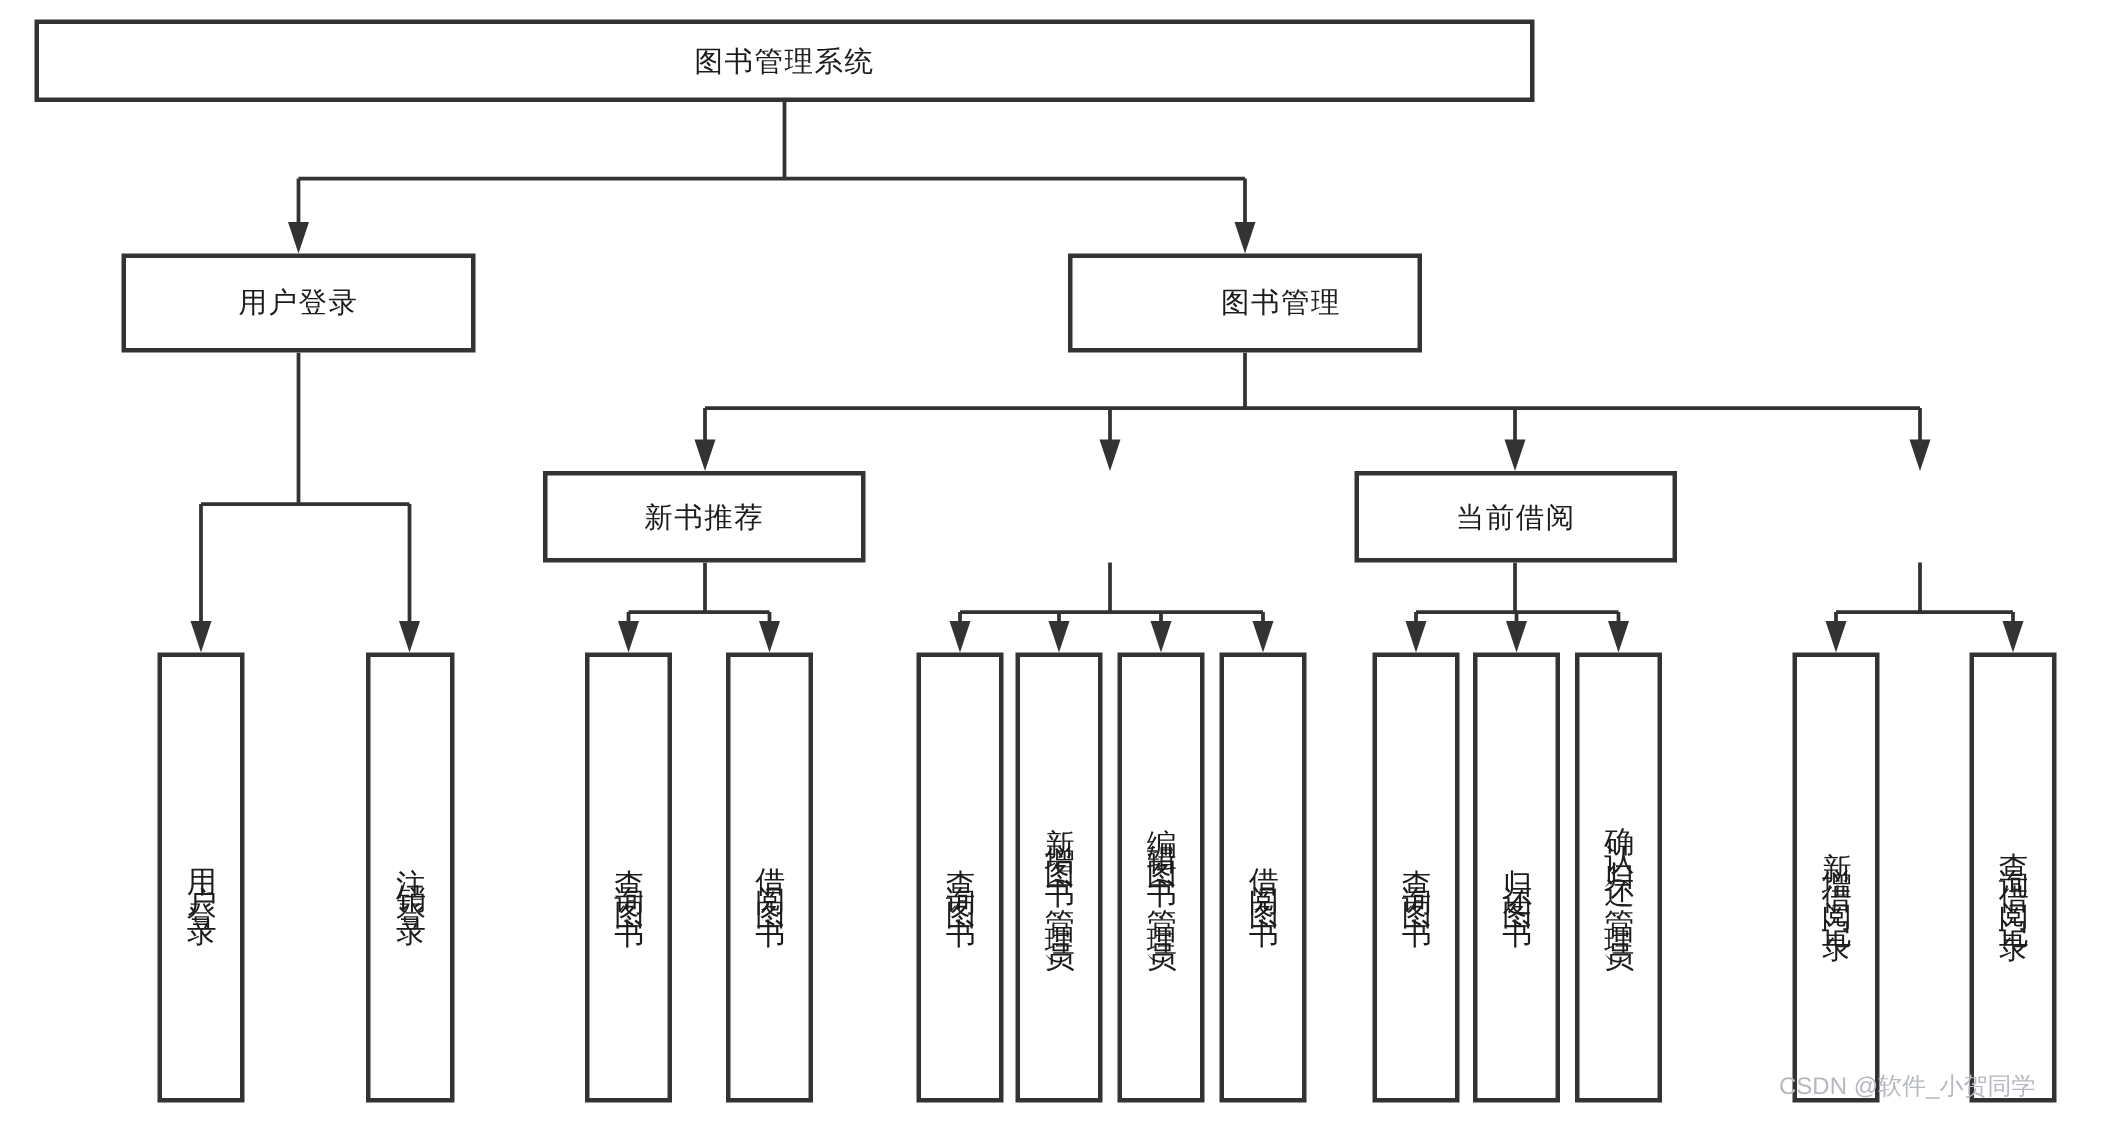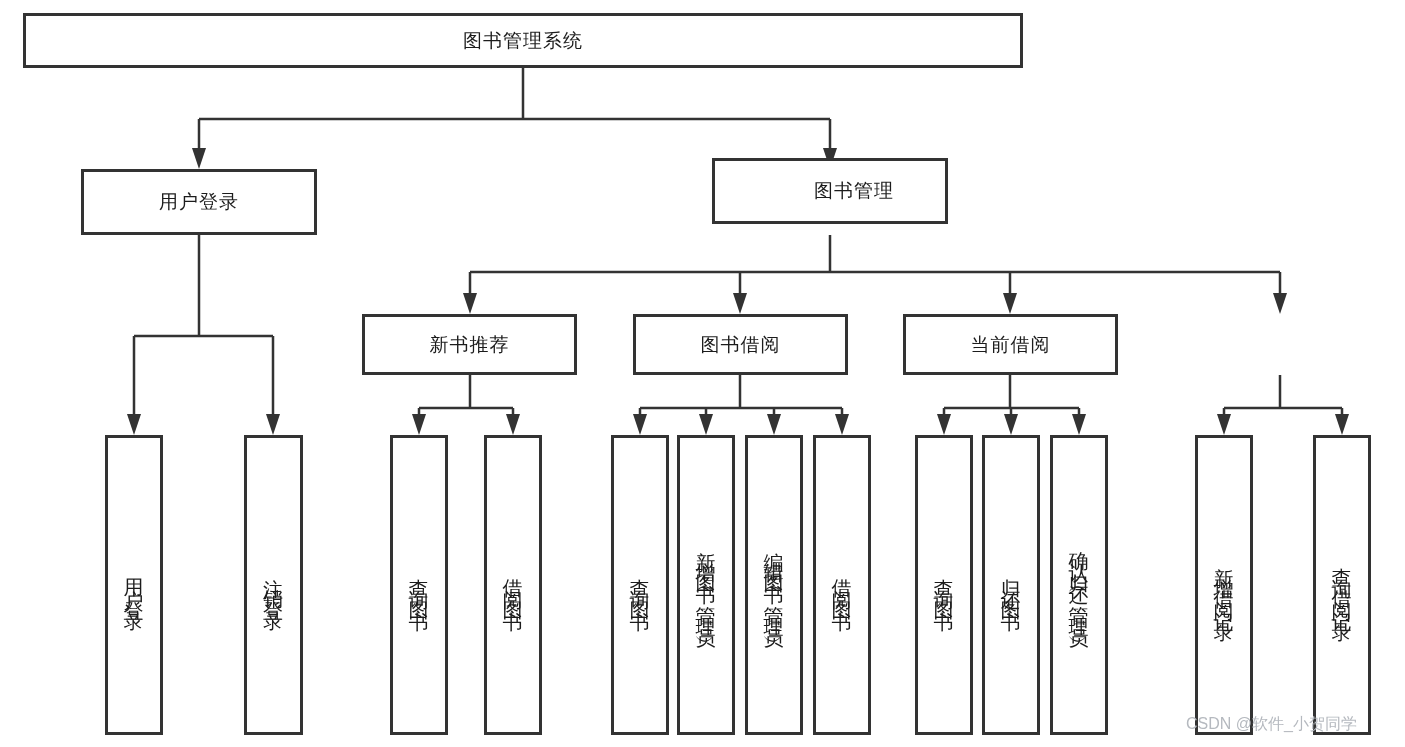--- a/index.html
+++ b/index.html
@@ -99,29 +99,26 @@
     </g>
   </svg>
 
   <div class="node h" style="left:23px; top:13px; width:1000px; height:55px;">
     <span>图书管理系统</span>
   </div>
 
   <div class="node h" style="left:81px; top:169px; width:236px; height:66px;">
     <span>用户登录</span>
   </div>
-  <div class="node h" style="left:712px; top:158px; width:236px; height:66px;padding-left:48px;">
+  <div class="node h" style="left:712px; top:169px; width:236px; height:66px;padding-left:48px;">
     <span>图书管理</span>
   </div>
 
   <div class="node h" style="left:362px; top:314px; width:215px; height:61px;">
     <span>新书推荐</span>
-  </div>
-  <div class="node h" style="left:633px; top:314px; width:215px; height:61px;">
-    <span>图书借阅</span>
   </div>
   <div class="node h" style="left:903px; top:314px; width:215px; height:61px;">
     <span>当前借阅</span>
   </div>
 
   <div class="node v" style="left:105px; top:435px; width:58px; height:300px;">
     <span>用户登录</span>
   </div>
   <div class="node v" style="left:244px; top:435px; width:59px; height:300px;">
     <span>注销登录</span>

